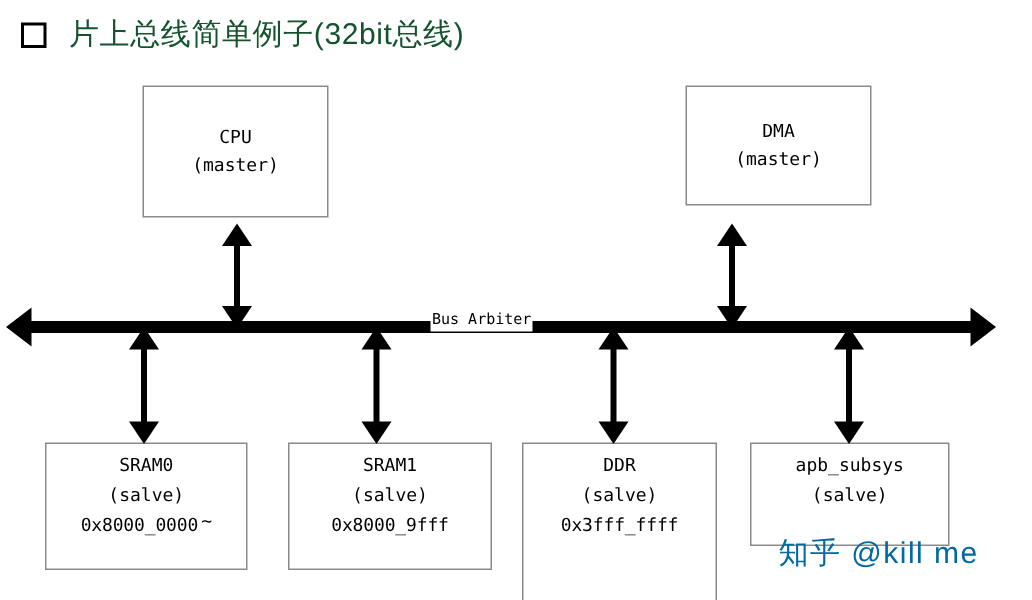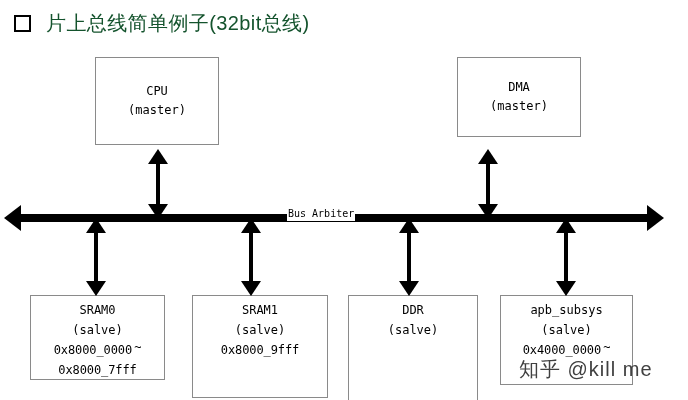--- a/index.html
+++ b/index.html
@@ -148,21 +148,21 @@
     border-top: 15px solid #000;
   }
 
   
   #watermark {
     position: absolute;
     left: 519px;
     top: 357px;
     font-size: 20px;
     line-height: 24px;
-    color: #404040;
+    color: #0369a1;
     white-space: nowrap;
     letter-spacing: 1px;
     z-index: 5;
     pointer-events: none;
   }
 </style>
 </head>
 <body>
 
 <div id="title-row">
@@ -218,33 +218,32 @@
 <div class="conn" style="left:556px; top:218px; height:78px;">
   <div class="head up"></div>
   <div class="shaft" style="top:12px; height:54px;"></div>
   <div class="head down"></div>
 </div>
 
 <div class="node-box slave-box" style="left:30px; top:295px; width:135px; height:85px;">
   <div class="line">SRAM0</div>
   <div class="line">(salve)</div>
   <div class="line addr"><span>0x8000_0000</span><span class="tilde">~</span></div>
-  <div class="line addr">0x8000_7fff</div>
-</div>
-
-<div class="node-box slave-box" style="left:192px; top:295px; width:136px; height:103px;">
+</div>
+
+<div class="node-box slave-box" style="left:192px; top:295px; width:136px; height:85px;">
   <div class="line">SRAM1</div>
   <div class="line">(salve)</div>
   <div class="line addr">0x8000_9fff</div>
 </div>
 
 <div class="node-box slave-box" style="left:348px; top:295px; width:130px; height:107px;text-align:center;">
   <div class="line">DDR</div>
   <div class="line">(salve)</div>
-</div>
-
-<div class="node-box slave-box" style="left:500px; top:295px; width:133px; height:90px;">
+  <div class="line addr">0x3fff_ffff</div>
+</div>
+
+<div class="node-box slave-box" style="left:500px; top:295px; width:133px; height:69px;">
   <div class="line">apb_subsys</div>
   <div class="line">(salve)</div>
-  <div class="line addr"><span>0x4000_0000</span><span class="tilde">~</span></div>
 </div>
 
 <div id="watermark">知乎 @kill me</div>
 
 </body></html>

